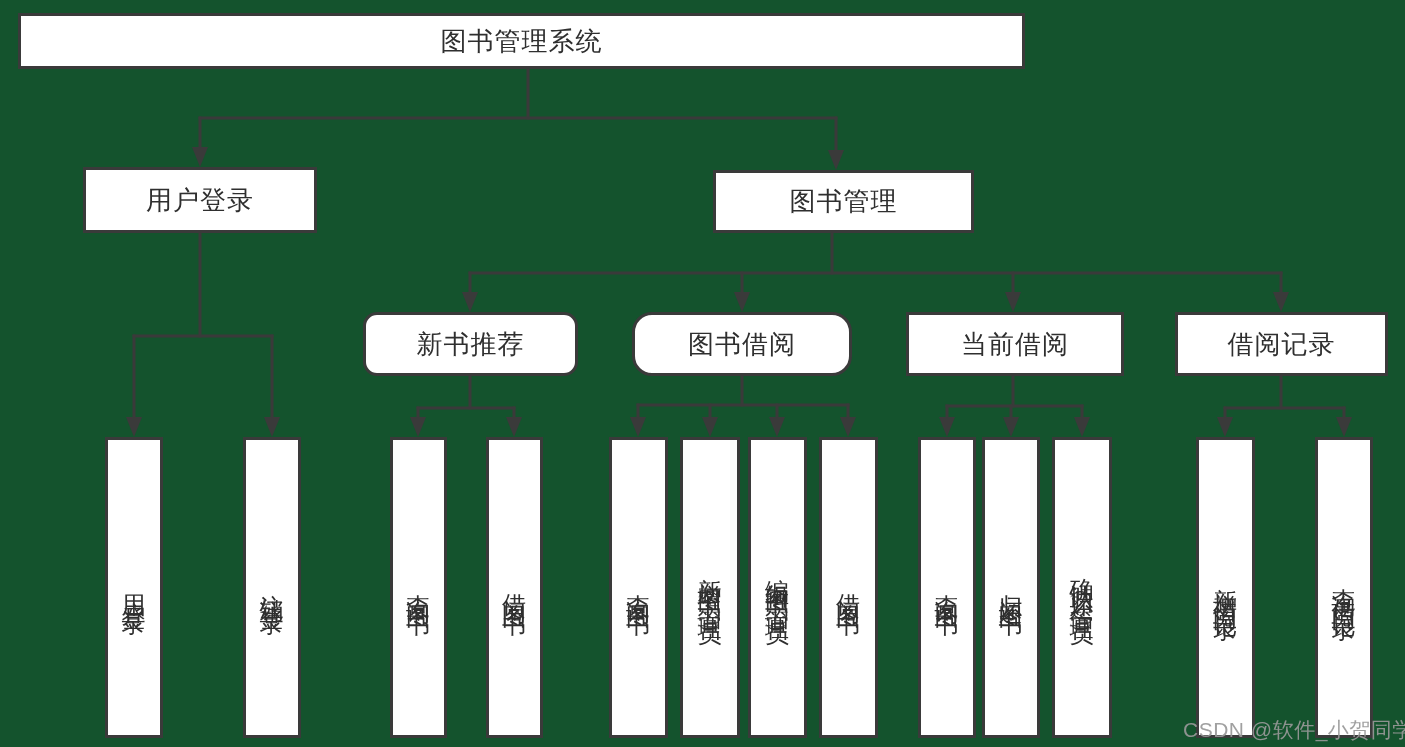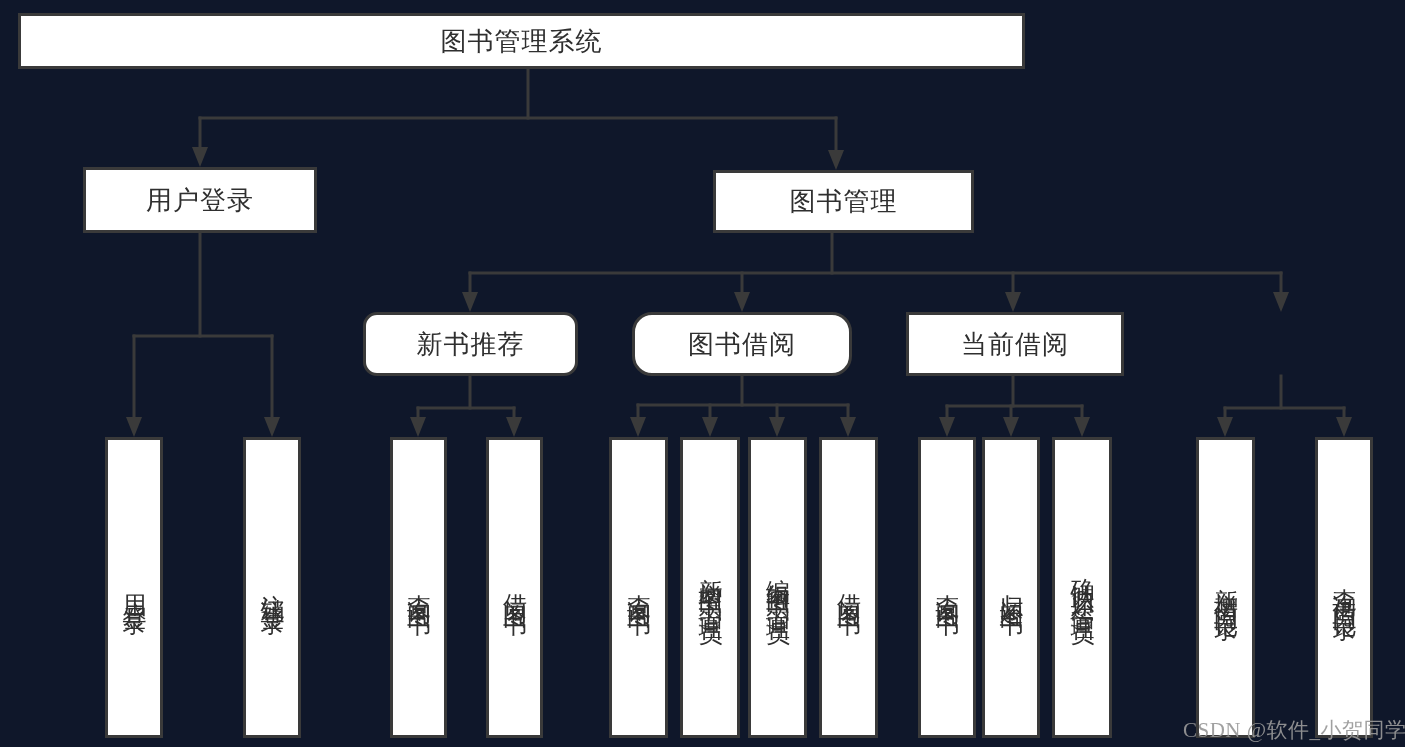--- a/index.html
+++ b/index.html
@@ -1,21 +1,21 @@
 <!DOCTYPE html>
 <html><head>
 <meta charset="utf-8">
 <style>
   html, body { margin: 0; padding: 0; background: #ffffff; }
   #canvas {
     position: relative;
     width: 1405px;
     height: 747px;
-    background: #0f172a;
-    font-family: Liberation Serif, serif;
+    background: #14532d;
+    font-family: Liberation Sans, sans-serif;
     overflow: hidden;
   }
   #wires {
     position: absolute;
     left: 0; top: 0;
     width: 1405px; height: 747px;
   }
   .node {
     position: absolute;
     box-sizing: border-box;
@@ -133,20 +133,23 @@
     </div>
     <div class="node h" style="left: 363px; top: 312px; width: 215px; height: 64px; border-radius: 14px;">
       <span>新书推荐</span>
     </div>
     <div class="node h" style="left: 632px; top: 312px; width: 220px; height: 64px; border-radius: 20px;">
       <span>图书借阅</span>
     </div>
     <div class="node h" style="left: 906px; top: 312px; width: 218px; height: 64px;">
       <span>当前借阅</span>
     </div>
+    <div class="node h" style="left: 1175px; top: 312px; width: 213px; height: 64px;">
+      <span>借阅记录</span>
+    </div>
     <div class="node v" style="left: 105px; top: 437px; width: 58px; height: 301px;">
       <span>用户登录</span>
     </div>
     <div class="node v" style="left: 243px; top: 437px; width: 58px; height: 301px;">
       <span>注销登录</span>
     </div>
     <div class="node v" style="left: 390px; top: 437px; width: 57px; height: 301px;">
       <span>查询图书</span>
     </div>
     <div class="node v" style="left: 486px; top: 437px; width: 57px; height: 301px;">

